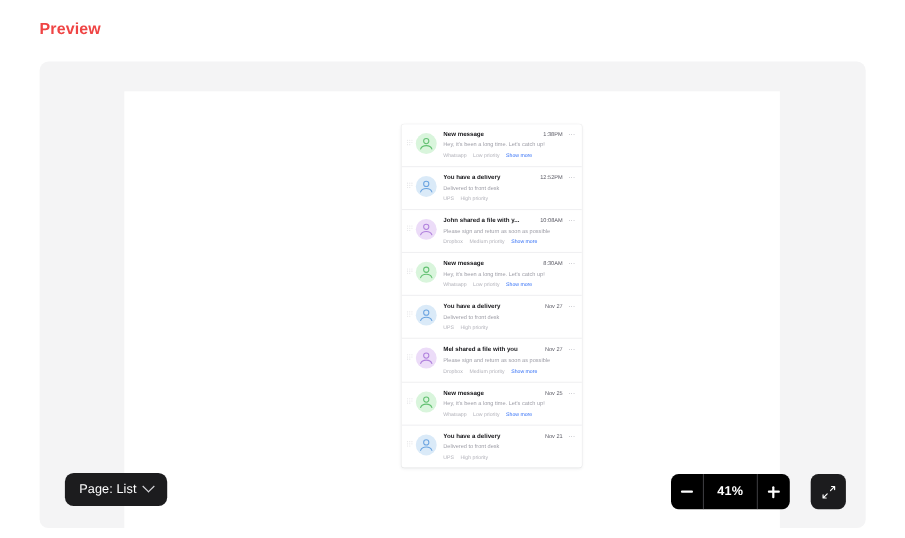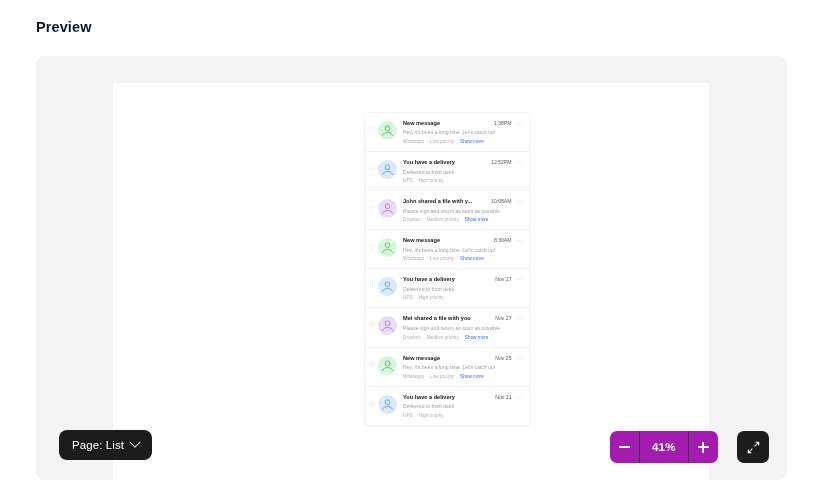--- a/index.html
+++ b/index.html
@@ -16,21 +16,21 @@
     position: relative;
   }
 
   
   #page-title {
     position: absolute;
     left: 36px;
     top: 19px;
     font-size: 14.5px;
     font-weight: bold;
-    color: #0f172a;
+    color: #ef4444;
     letter-spacing: 0.1px;
   }
 
   
   #canvas {
     position: absolute;
     left: 36px;
     top: 56px;
     width: 751px;
     height: 424px;
@@ -188,21 +188,21 @@
     transform: rotate(45deg) translate(-2px, -2px);
   }
 
   #zoom-controls {
     position: absolute;
     left: 610px;
     top: 431px;
     height: 32px;
     display: flex;
     align-items: stretch;
-    background: #a21caf;
+    background: #000000;
     border-radius: 7px;
     overflow: hidden;
   }
   #zoom-controls > div {
     display: flex;
     align-items: center;
     justify-content: center;
     color: #ffffff;
     cursor: pointer;
   }

